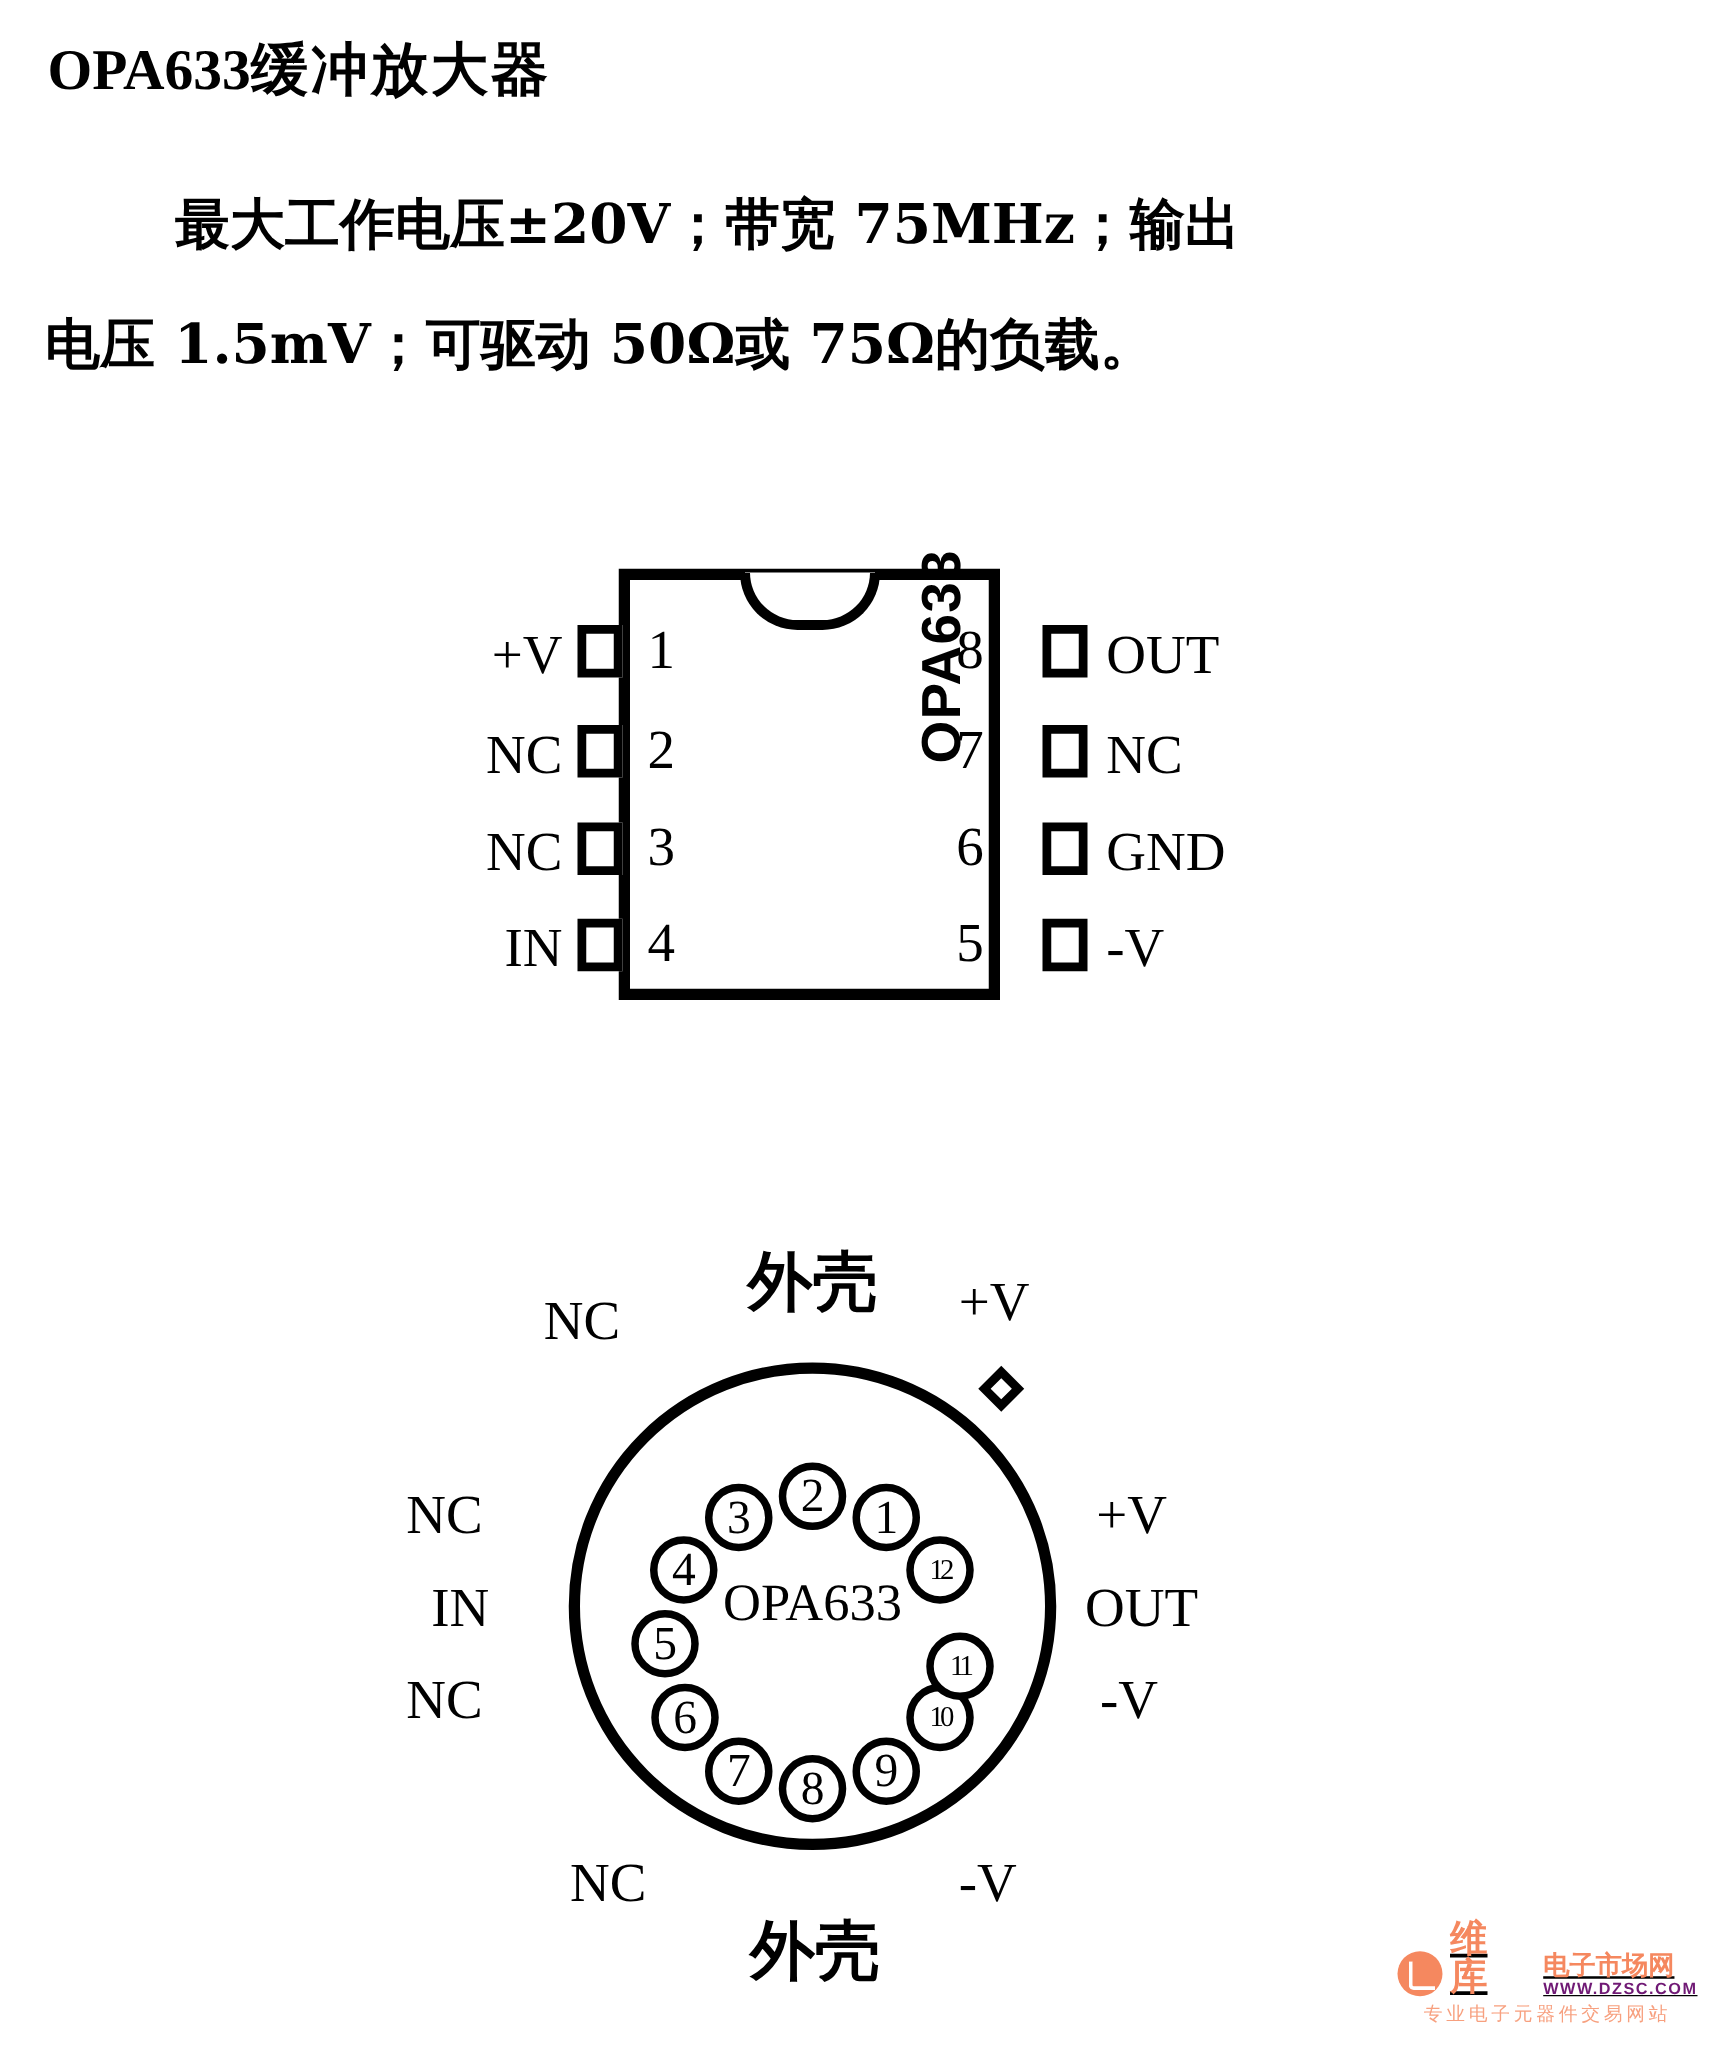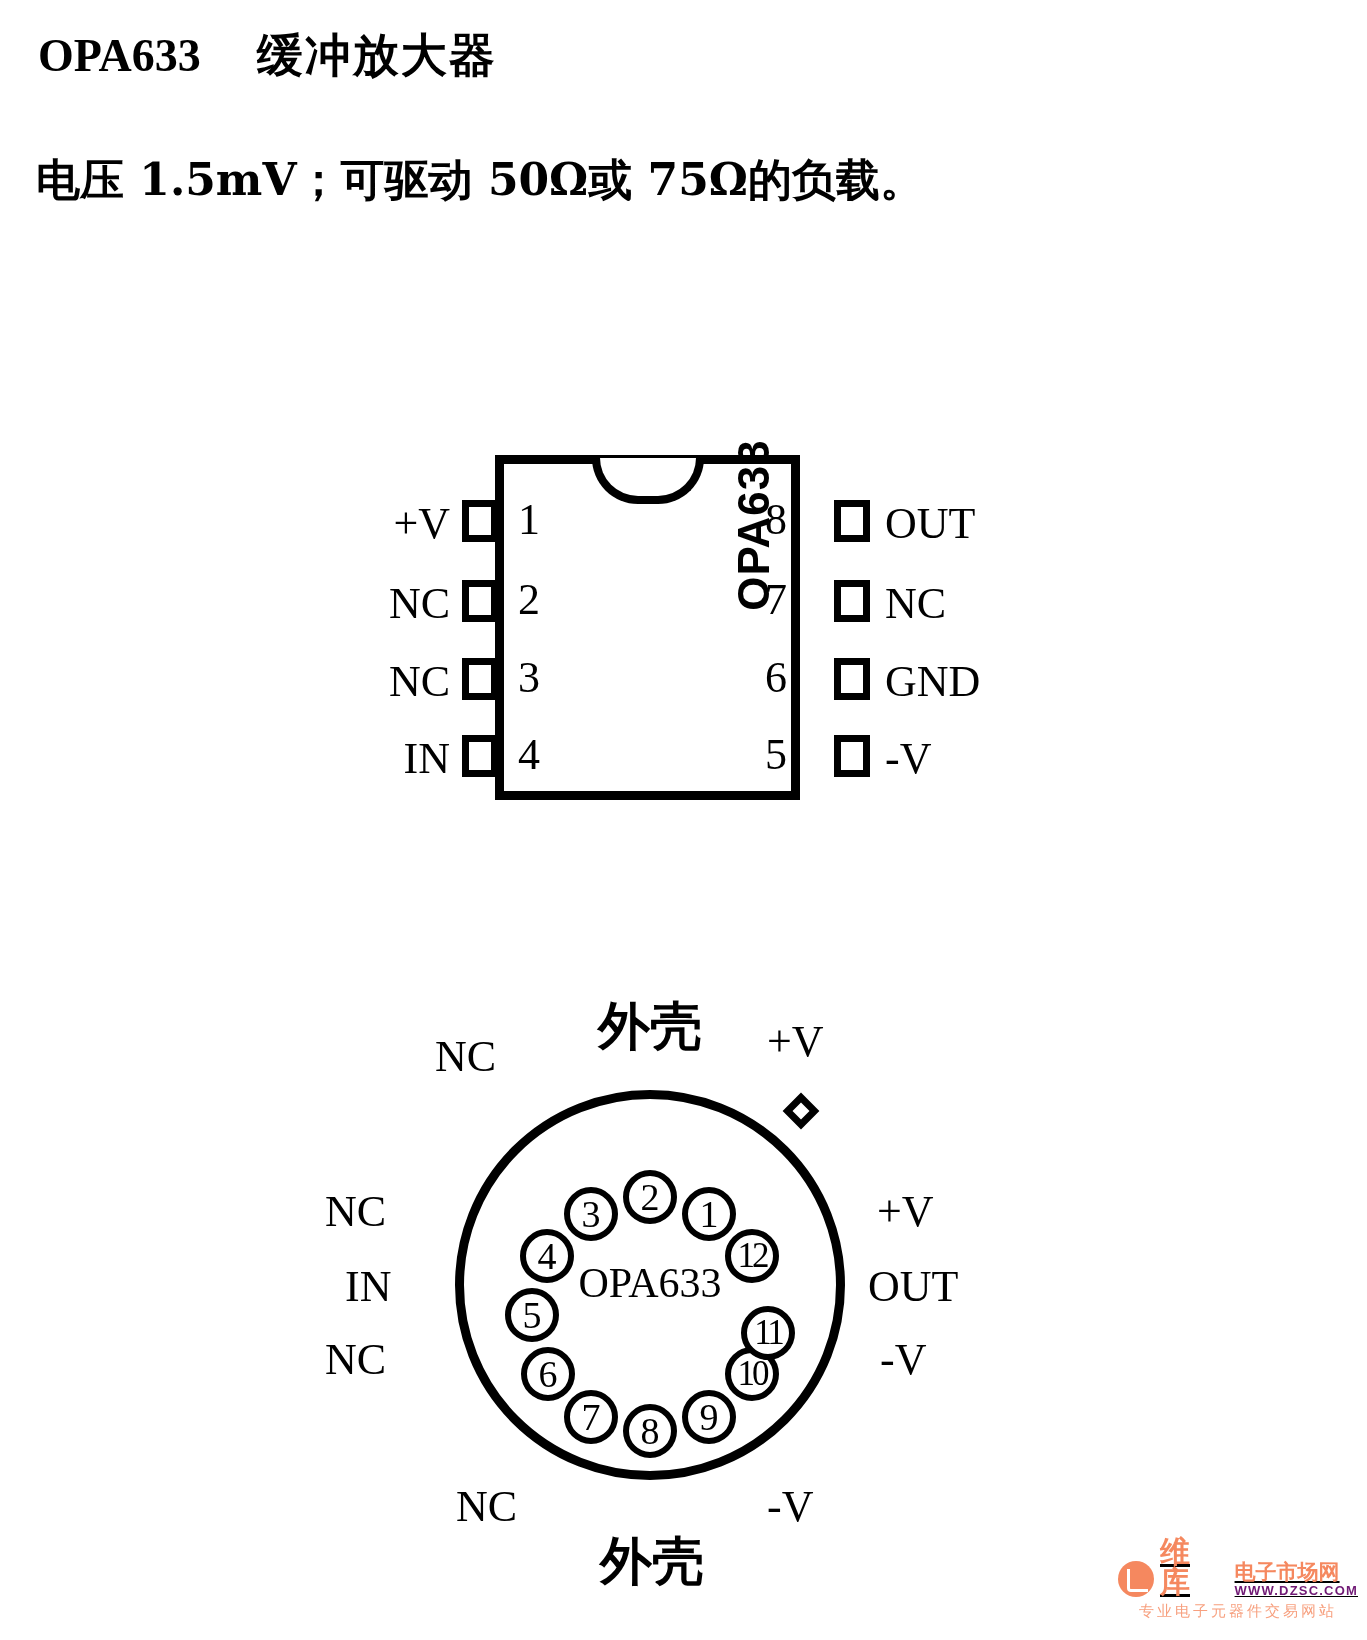--- a/index.html
+++ b/index.html
@@ -25,21 +25,20 @@
     font-size: 46px;
     font-weight: bold;
     letter-spacing: 0px;
     white-space: nowrap;
     line-height: 1.1;
   }
   #title-part-number { font-family: "Liberation Serif", serif; }
   #title-name {
     font-family: "DejaVu Sans", sans-serif;
     font-weight: bold;
-    margin-left: 56px;
     letter-spacing: 2px;
   }
 
   
   #description {
     position: absolute;
     left: 36px;
     top: 132px;
     width: 1280px;
     font-size: 44px;
@@ -161,21 +160,21 @@
     margin-top: -27px;
     border: 6px solid #000;
     border-radius: 50%;
     box-sizing: border-box;
     background: #fff;
     font-size: 38px;
     font-family: "Liberation Serif", serif;
     line-height: 42px;
     text-align: center;
   }
-  .can-pin.wide { letter-spacing: -3px; font-size: 35px; }
+  .can-pin.wide { letter-spacing: -3px; font-size: 23px; }
   #can-center-label {
     position: absolute;
     left: 250px;
     top: 272px;
     width: 240px;
     text-align: center;
     font-size: 42px;
     font-family: "Liberation Serif", serif;
     line-height: 1;
     white-space: nowrap;
@@ -258,20 +257,21 @@
   }
 </style>
 </head>
 <body>
 
 <div id="title-line">
   <span id="title-part-number">OPA633</span><span id="title-name">缓冲放大器</span>
 </div>
 
 <div id="description">
+  <span class="desc-line indent">最大工作电压±20V；带宽 75MHz；输出</span>
   <span class="desc-line">电压 1.5mV；可驱动 50Ω或 75Ω的负载。</span>
 </div>
 
 <div id="dip-package">
 
   <div class="dip-body"></div>
   <div class="dip-notch"></div>
 
   <div class="dip-pin left" style="top:60px"></div>
   <div class="dip-pin left" style="top:140px"></div>

